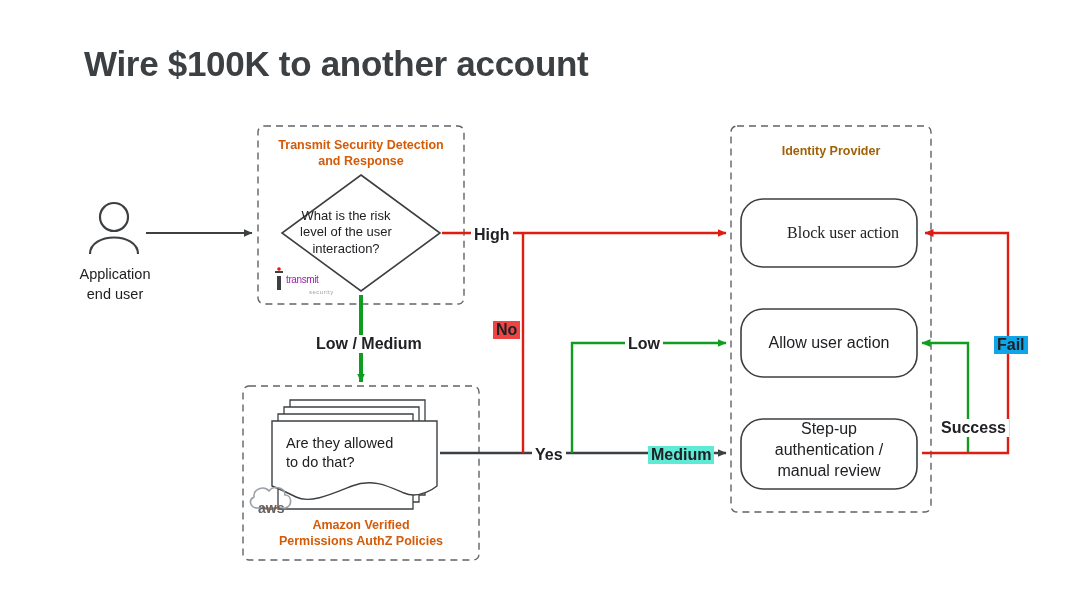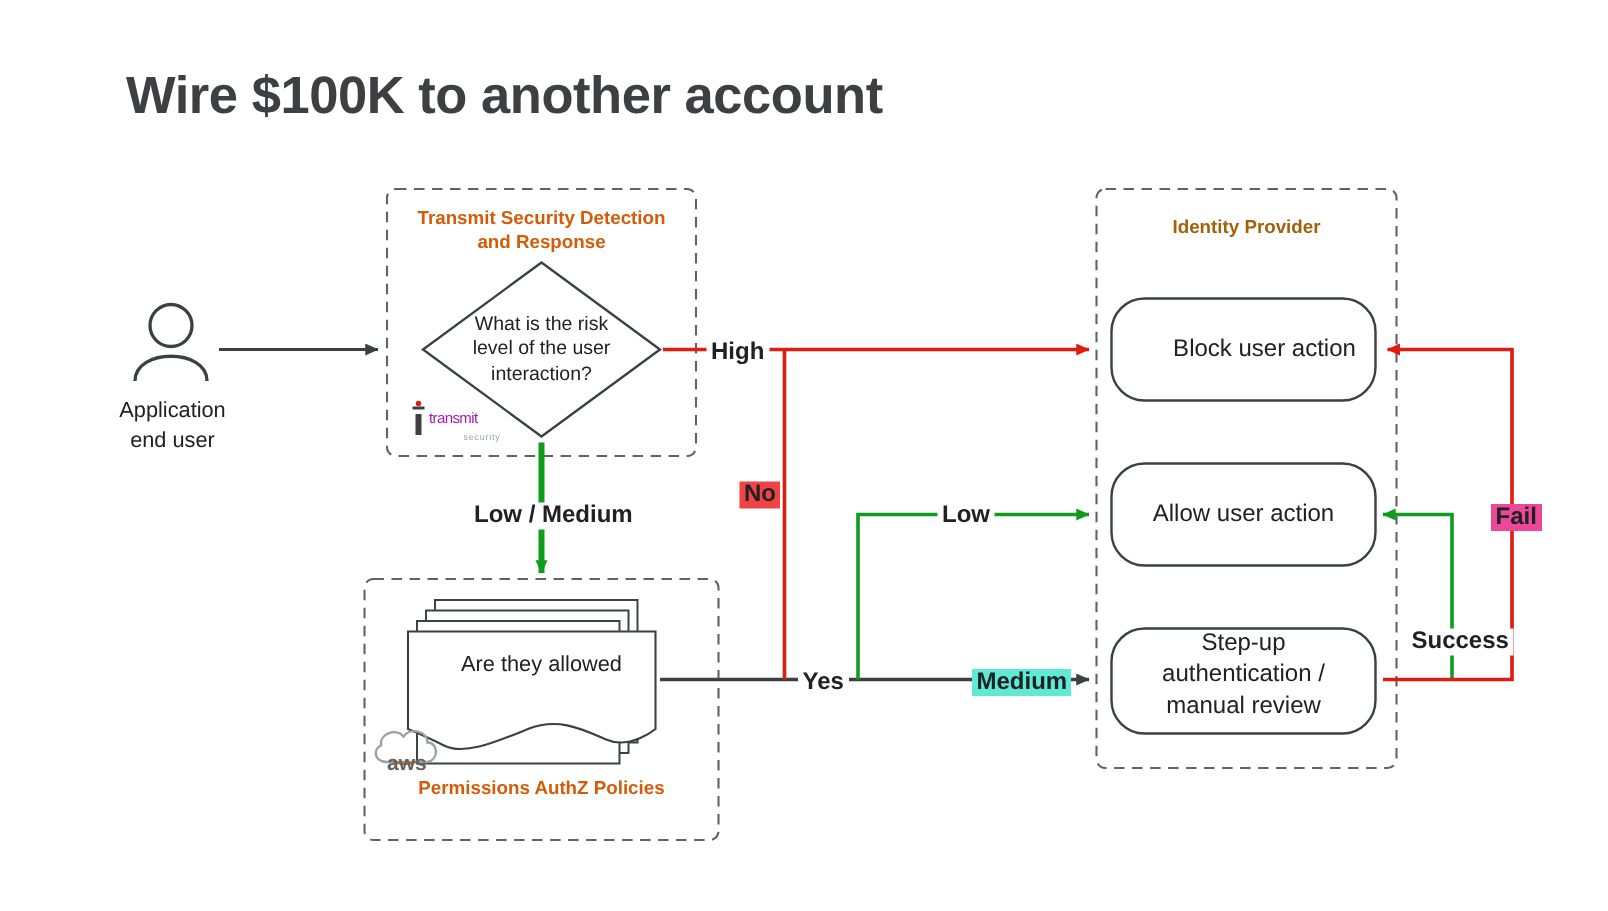--- a/index.html
+++ b/index.html
@@ -72,21 +72,21 @@
   }
   .pill-text {
     position: absolute;
     text-align: center;
     font-size: 16px;
     color: #202124;
     line-height: 1.3;
   }
   .doc-text {
     position: absolute;
-    text-align: center;
+    text-align: left;
     font-size: 14.5px;
     color: #202124;
     line-height: 1.3;
   }
   .transmit-word {
     position: absolute;
     left: 286px;
     top: 274px;
     font-size: 10px;
     font-weight: normal;
@@ -170,50 +170,52 @@
   </div>
 
   <div class="orange-label" style="left:258px; top:137px; width:206px;">
     <div>Transmit Security Detection</div>
     <div>and Response</div>
   </div>
 
   <div class="transmit-word">transmit</div>
   <div class="transmit-sub">security</div>
 
-  <div class="diamond-text" style="left:296px; top:208px; width:130px;">
+  <div class="diamond-text" style="left:281px; top:208px; width:130px;">
     <div>What is the risk</div>
     <div>level of the user</div>
     <div>interaction?</div>
   </div>
 
   <div class="doc-text" style="left:286px; top:434px; width:150px;">
     <div>Are they allowed</div>
+    <div>to do that?</div>
   </div>
 
   <div class="orange-label" style="left:243px; top:517px; width:236px;">
+    <div>Amazon Verified</div>
     <div>Permissions AuthZ Policies</div>
   </div>
 
   <div class="group-label" style="left:731px; top:144px; width:200px;">Identity Provider</div>
 
-  <div class="pill-text" style="left:741px; top:223px; width:204px;">Block user action</div>
+  <div class="pill-text" style="left:741px; top:223px; width:204px;font-family:Liberation Serif, serif;">Block user action</div>
 
   <div class="pill-text" style="left:741px; top:333px; width:176px;">Allow user action</div>
 
   <div class="pill-text" style="left:741px; top:419px; width:176px;">
     <div>Step-up</div>
     <div>authentication /</div>
     <div>manual review</div>
   </div>
 
   <div class="edge-label" style="left:471px; top:226px; background:#ffffff; padding:0 3px;">High</div>
   <div class="edge-label" style="left:313px; top:335px; background:#ffffff; padding:0 3px;">Low / Medium</div>
   <div class="edge-label" style="left:493px; top:321px; background:#ef4444; padding:0 3px;">No</div>
   <div class="edge-label" style="left:532px; top:446px; background:#ffffff; padding:0 3px;">Yes</div>
   <div class="edge-label" style="left:625px; top:335px; background:#ffffff; padding:0 3px;">Low</div>
   <div class="edge-label" style="left:648px; top:446px; background:#5eead4; padding:0 3px;text-align:right;">Medium</div>
   <div class="edge-label" style="left:938px; top:391px; background:#ffffff; padding:0 3px;margin-top:28px;">Success</div>
-  <div class="edge-label" style="left:994px; top:336px; background:#ec4899; padding:0 3px;">Fail</div>
+  <div class="edge-label" style="left:994px; top:336px; background:#0ea5e9; padding:0 3px;">Fail</div>
 
   <div class="edge-label" style="left:258px; top:500px; font-size:14px; color:#5f6368;">aws</div>
 
 </div>
 
 </body></html>

